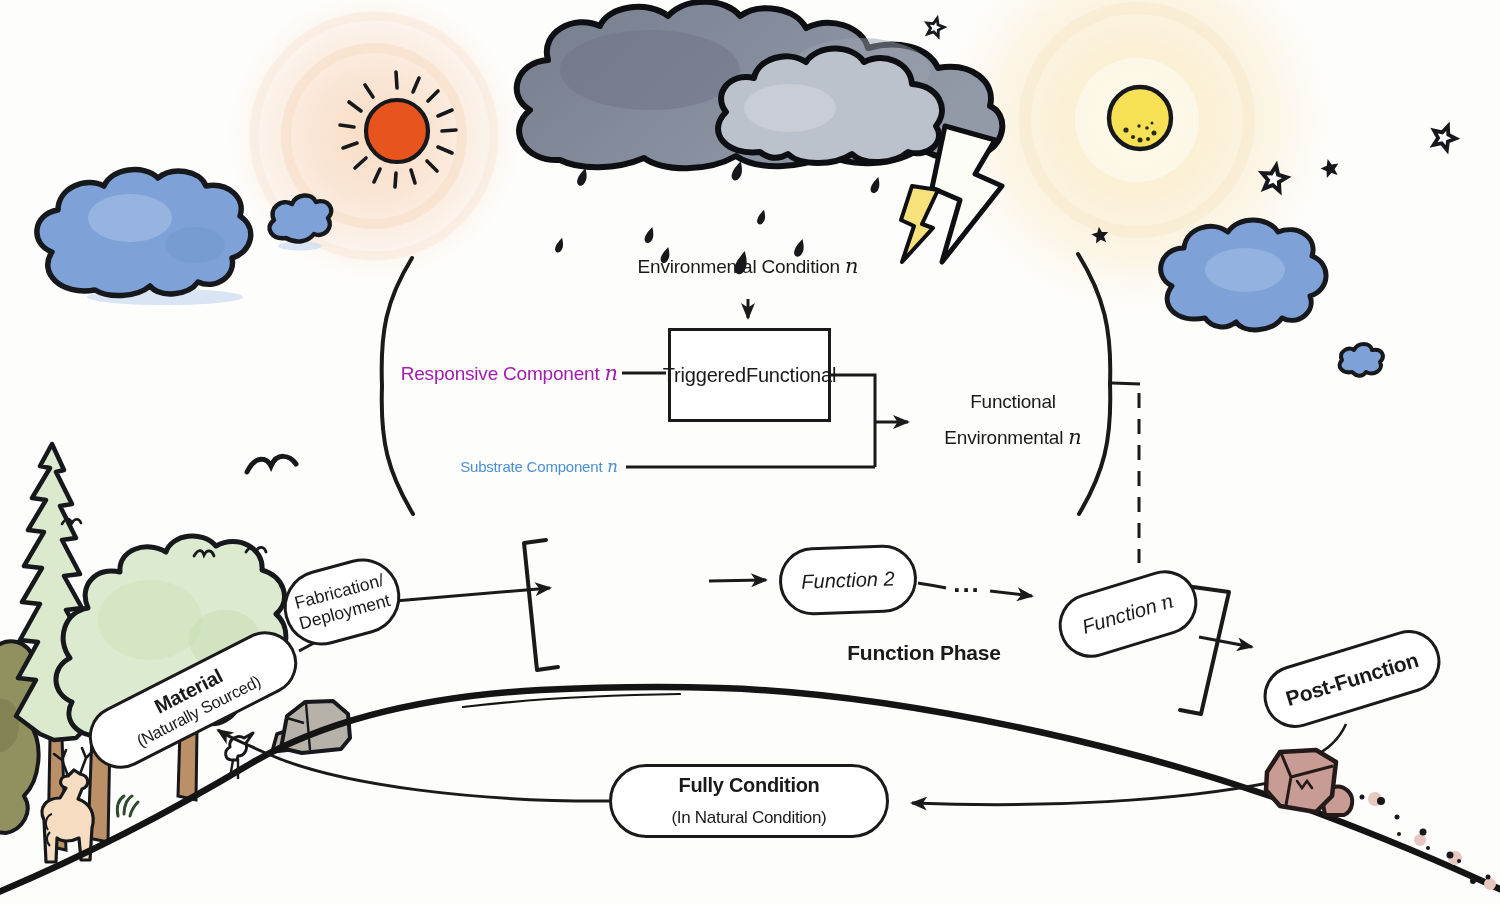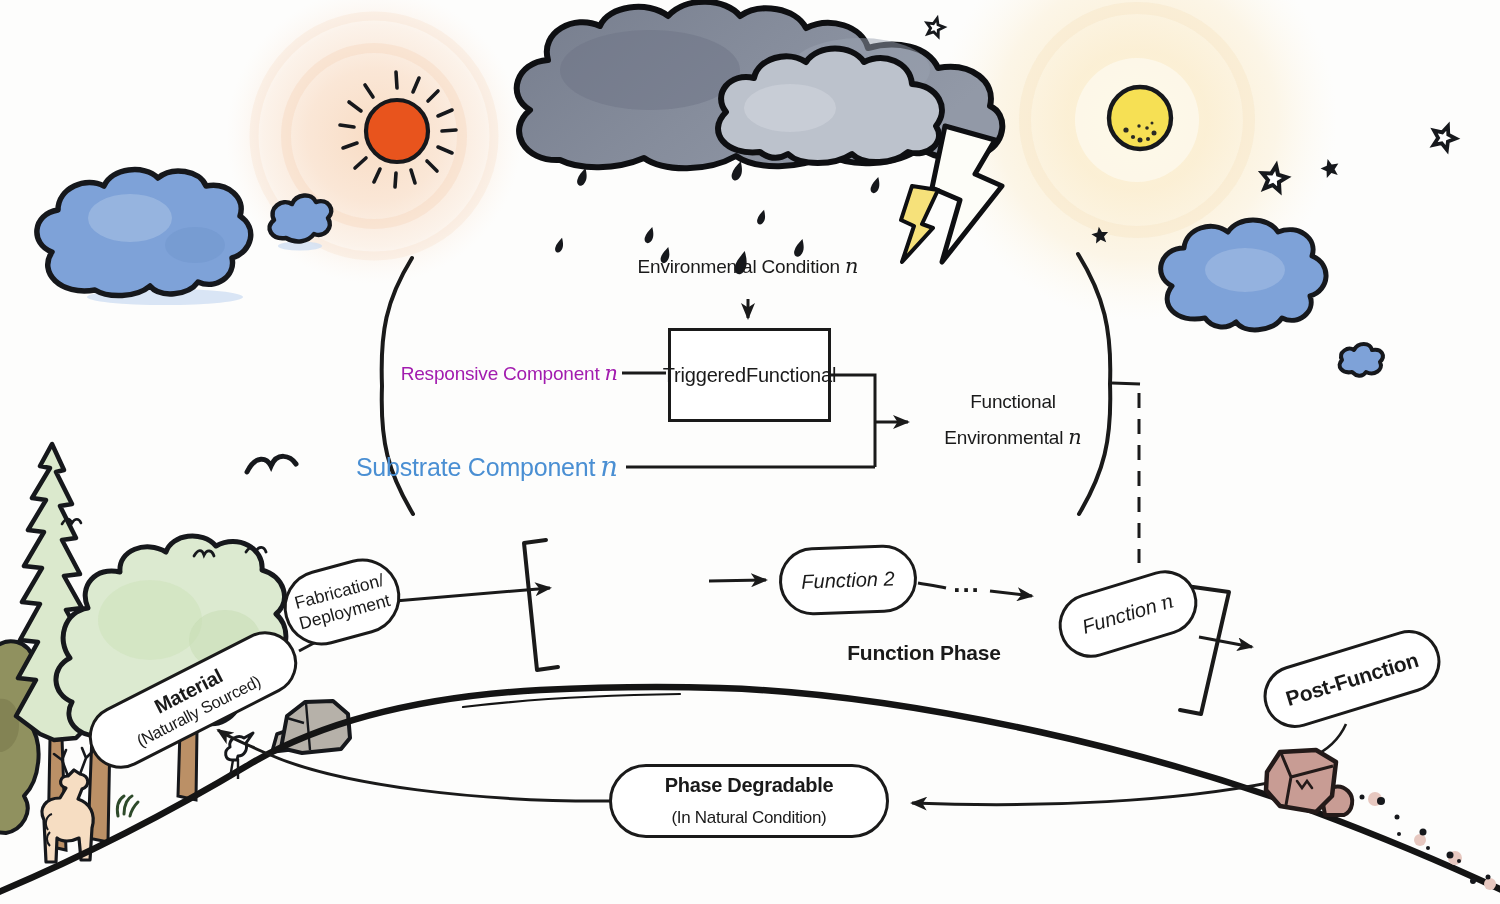--- a/index.html
+++ b/index.html
@@ -289,21 +289,21 @@
   </svg>
 
   <div class="lbl ctr" style="left:748px;top:266px;font-size:19px;">
     <span>Environmental Condition</span><span class="var-n">n</span>
   </div>
 
   <div class="lbl vctr" style="right:882px;top:373px;font-size:19px;color:#a21caf;">
     <span>Responsive Component</span><span class="var-n">n</span>
   </div>
 
-  <div class="lbl vctr" style="right:882px;top:467px;font-size:25px;color:#4a8fd3;">
+  <div class="lbl vctr" style="right:882px;top:467px;font-size:15px;color:#4a8fd3;">
     <span>Substrate Component</span><span class="var-n">n</span>
   </div>
 
   <div class="tbox">
     <span>Triggered</span>
     <span>Functional</span>
   </div>
 
   <div class="lbl ctr two-line" style="left:1013px;top:421px;font-size:19px;line-height:1.8;">
     <span>Functional</span>
@@ -331,17 +331,17 @@
     <span><span class="fn">Function</span><span class="var-n" style="font-size:20px;">n</span></span>
   </div>
 
   <div class="lbl ctr" style="left:888px;top:653px;font-size:21px;font-weight:bold;margin-left:36px;">Function Phase</div>
 
   <div class="pill" style="left:1352px;top:679px;width:182px;height:63px;transform:translate(-50%,-50%) rotate(-17deg);">
     <span class="t1" style="font-size:21px;">Post-Function</span>
   </div>
 
   <div class="pill" style="left:749px;top:801px;width:280px;height:74px;border-radius:38px;transform:translate(-50%,-50%);">
-    <span class="t1">Phase Degradable</span>
+    <span class="t1">Fully Condition</span>
     <span class="t2" style="font-size:17px;margin-top:10px;">(In Natural Condition)</span>
   </div>
 
 </div>
 
 </body></html>

